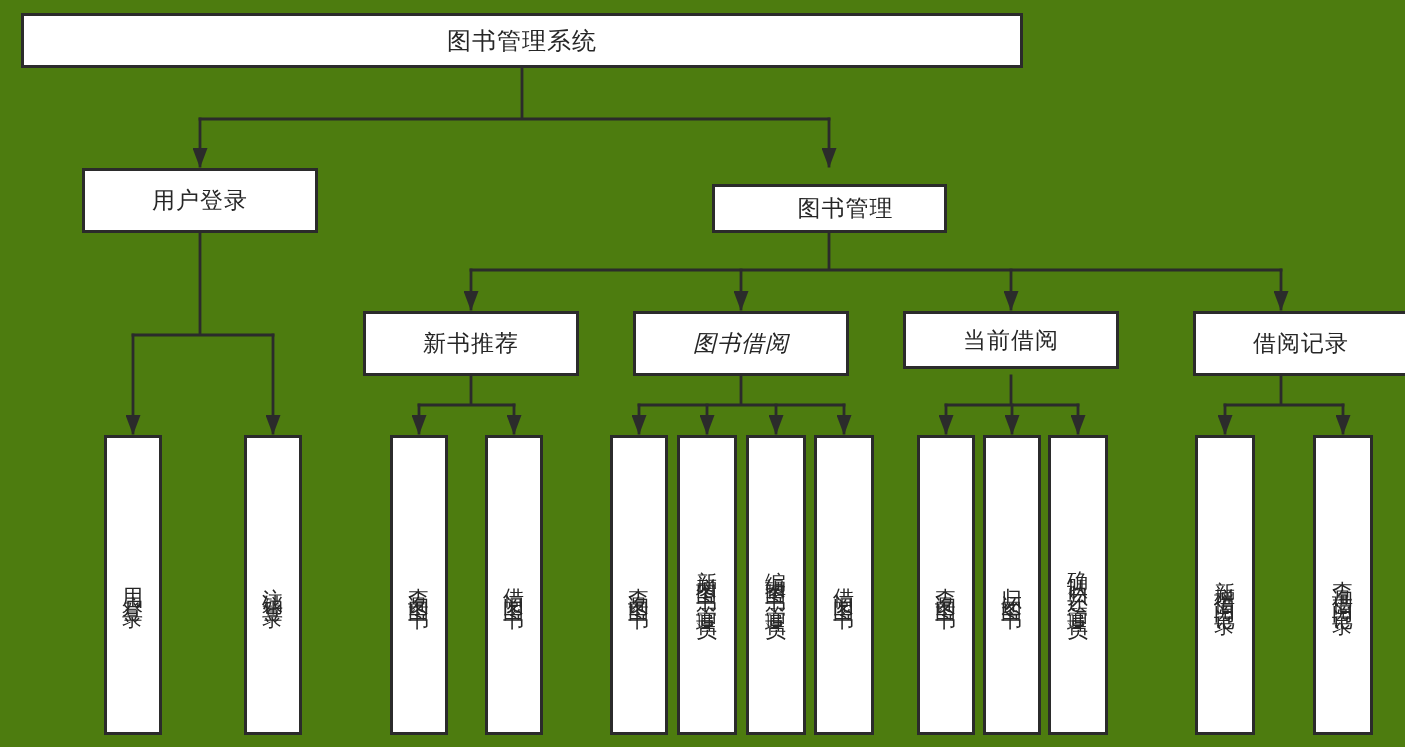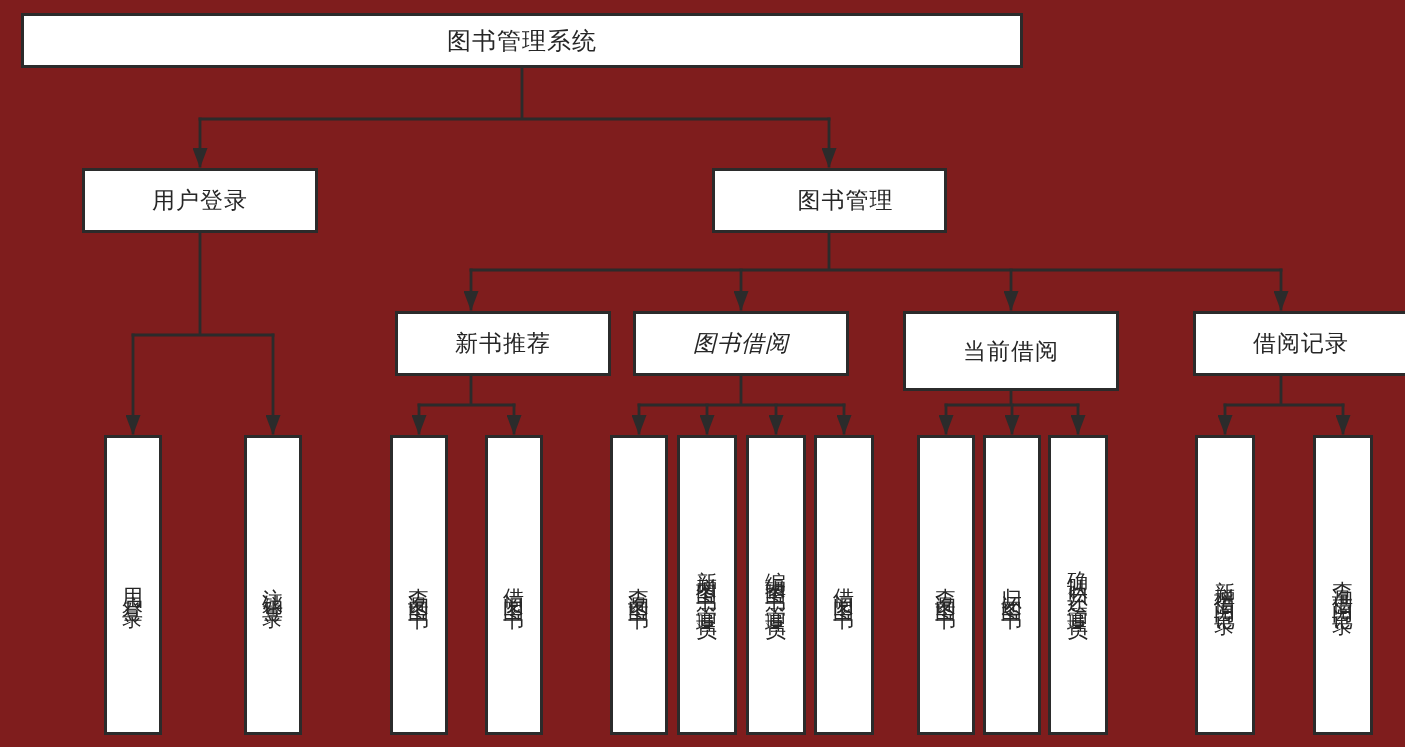--- a/index.html
+++ b/index.html
@@ -1,20 +1,20 @@
 <!DOCTYPE html>
 <html><head>
 <meta charset="utf-8">
 <style>
   html, body { margin: 0; padding: 0; background: #ffffff; }
   .stage {
     position: relative;
     width: 1405px;
     height: 747px;
-    background: #7f1d1d;
+    background: #4d7c0f;
     font-family: "Liberation Sans", "DejaVu Sans", sans-serif;
     overflow: hidden;
   }
   .box {
     position: absolute;
     box-sizing: border-box;
     background: #ffffff;
     border: 3px solid #2b2b2b;
     display: flex;
     align-items: center;
@@ -92,25 +92,25 @@
 
       <path d="M1281,376 V405 M1225,405 H1343"></path>
       <path d="M1225,405 V433" marker-end="url(#arw)"></path>
       <path d="M1343,405 V433" marker-end="url(#arw)"></path>
     </g>
   </svg>
 
   <div class="box hbox rootbox" style="left:21px; top:13px; width:1002px; height:55px;">图书管理系统</div>
 
   <div class="box hbox" style="left:82px; top:168px; width:236px; height:65px;">用户登录</div>
-  <div class="box hbox" style="left:712px; top:168px; width:235px; height:65px;padding-left:32px;">图书管理</div>
+  <div class="box hbox" style="left:712px; top:184px; width:235px; height:49px;padding-left:32px;">图书管理</div>
 
-  <div class="box hbox" style="left:363px; top:311px; width:216px; height:65px;margin-left:32px;">新书推荐</div>
+  <div class="box hbox" style="left:363px; top:311px; width:216px; height:65px;">新书推荐</div>
   <div class="box hbox" style="left:633px; top:311px; width:216px; height:65px;font-style:italic;">图书借阅</div>
-  <div class="box hbox" style="left:903px; top:311px; width:216px; height:80px;">当前借阅</div>
+  <div class="box hbox" style="left:903px; top:311px; width:216px; height:58px;">当前借阅</div>
   <div class="box hbox" style="left:1193px; top:311px; width:216px; height:65px;">借阅记录</div>
 
   <div class="box vbox" style="left:104px; top:435px; width:58px; height:300px;">
     <span>用户登录</span>
   </div>
   <div class="box vbox" style="left:244px; top:435px; width:58px; height:300px;">
     <span>注销登录</span>
   </div>
 
   <div class="box vbox" style="left:390px; top:435px; width:58px; height:300px;">

